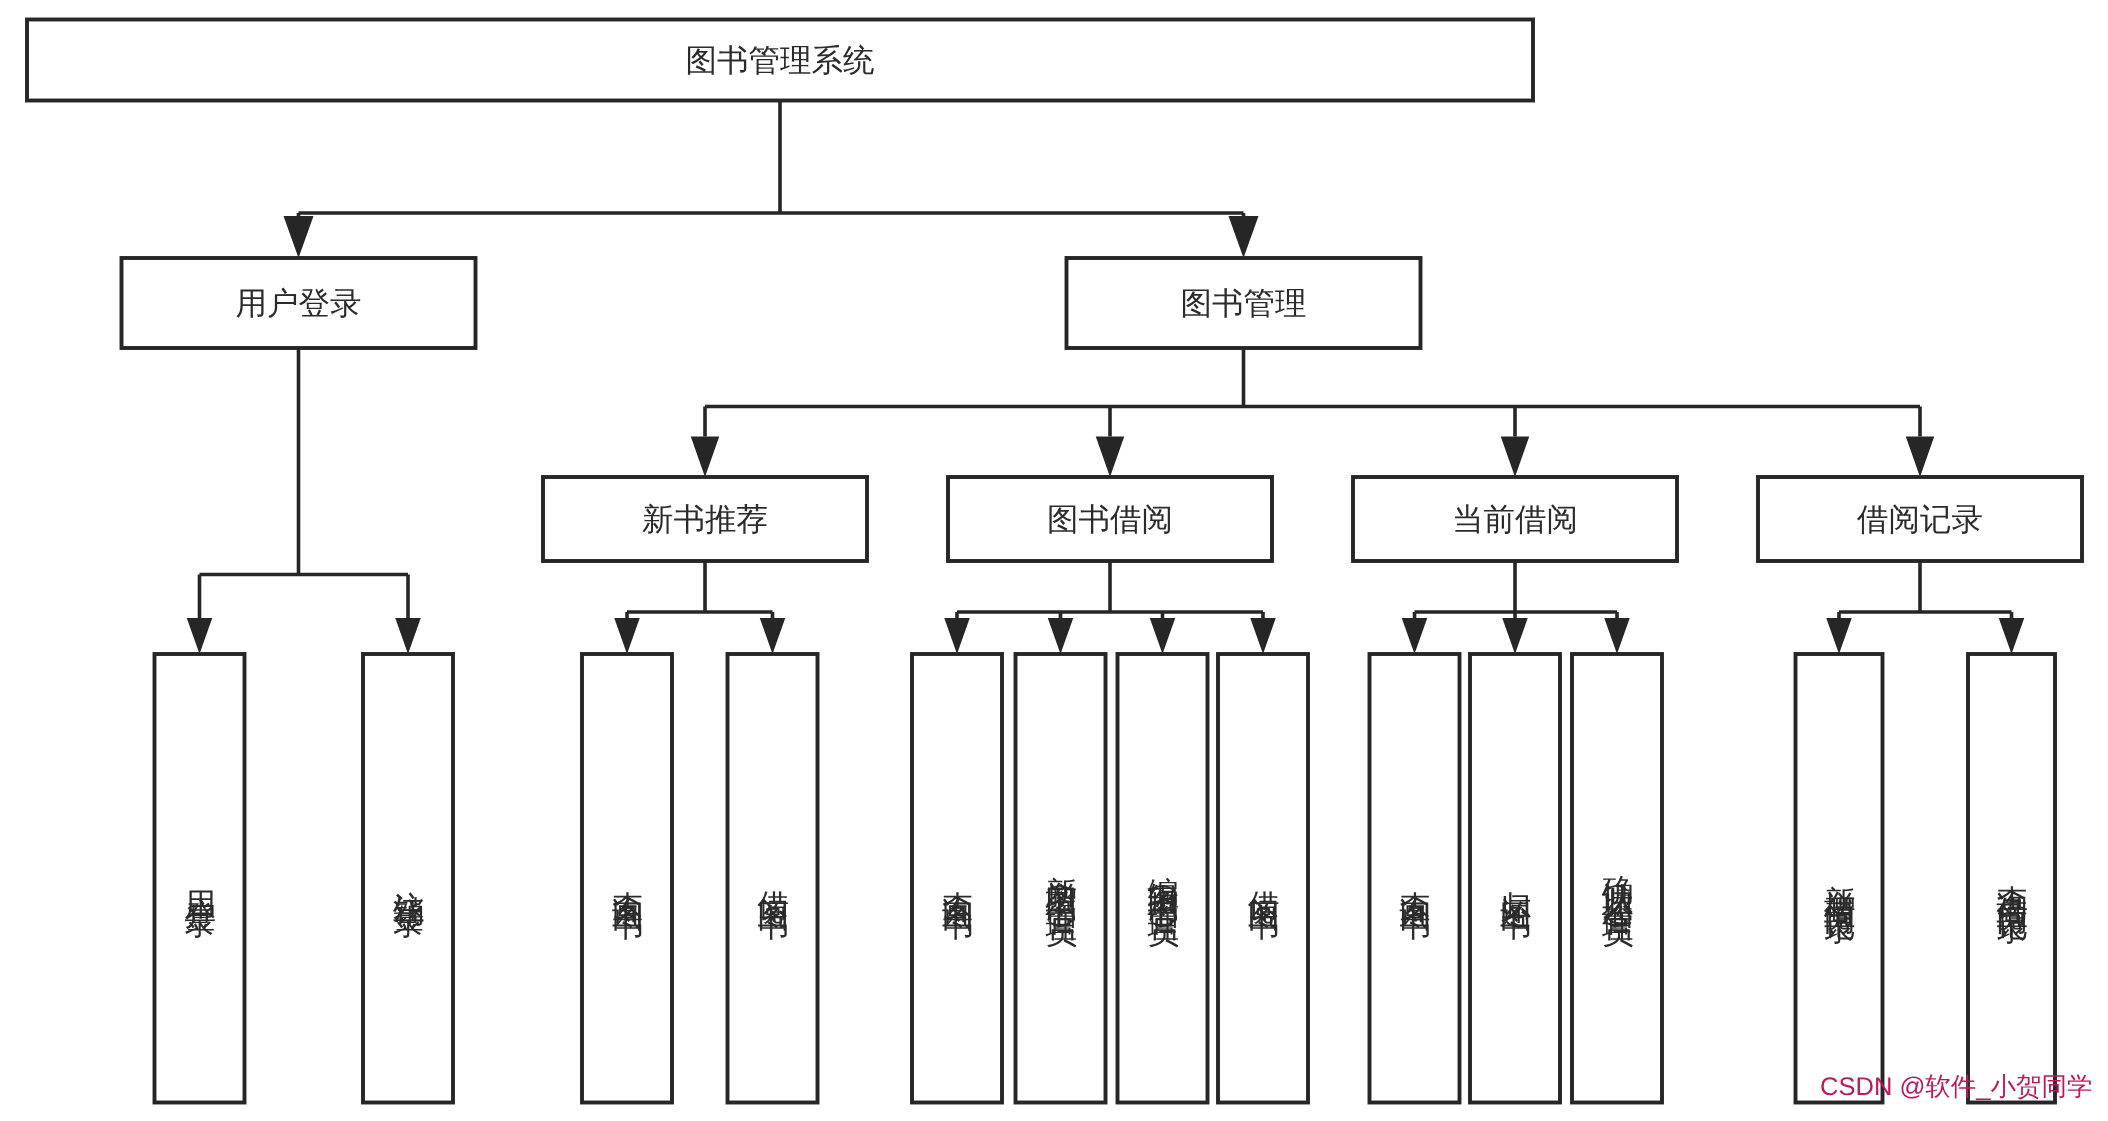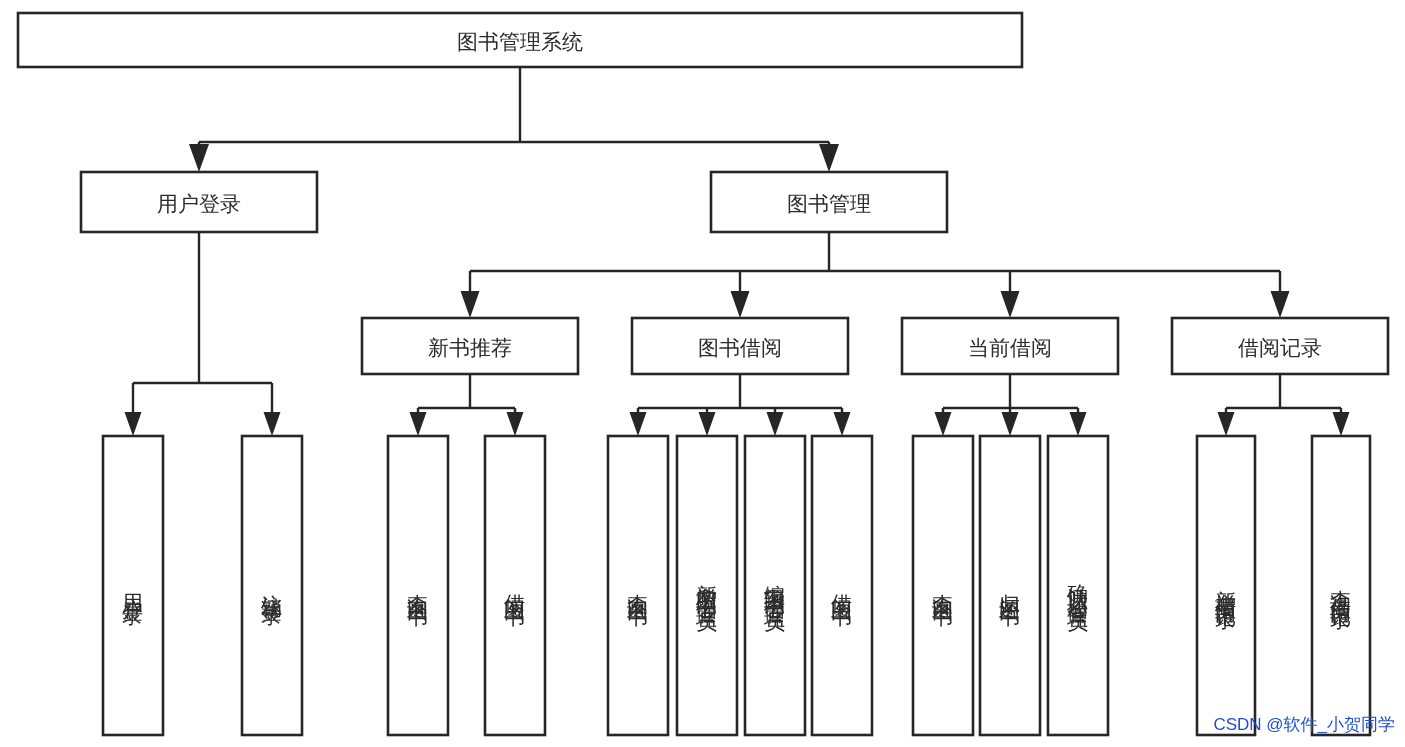--- a/index.html
+++ b/index.html
@@ -64,21 +64,21 @@
     dominant-baseline: central;
     writing-mode: vertical-rl;
     letter-spacing: 4px;
   }
   .watermark-text {
     position: absolute;
     right: 10px;
     bottom: 4px;
     font-family: "Liberation Sans", "DejaVu Sans", sans-serif;
     font-size: 17px;
-    color: #1d4ed8;
+    color: #be185d;
     white-space: nowrap;
     user-select: none;
   }
 </style>
 </head>
 <body>
 
 <div id="diagram-root">
 
   <svg id="tree-svg" viewBox="0 0 1405 747">

